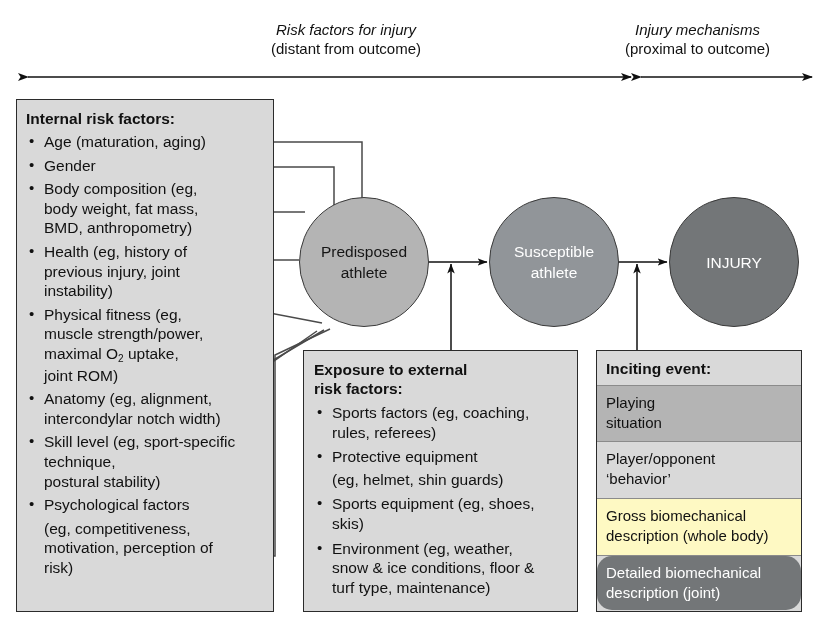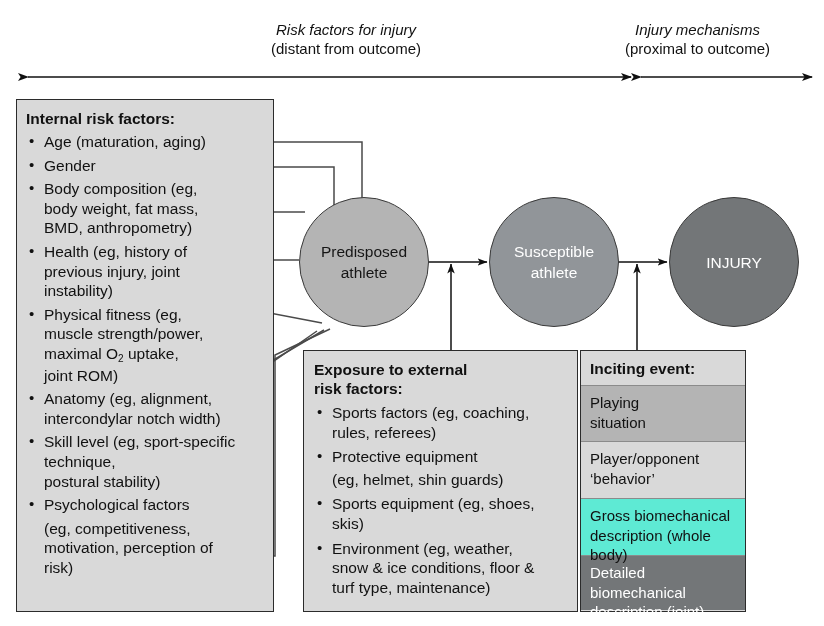--- a/index.html
+++ b/index.html
@@ -93,21 +93,21 @@
   
   #panel-exposure {
     left: 303px; top: 350px; width: 275px; height: 262px;
     padding: 9px 10px 0 10px;
   }
   #panel-exposure .panel-title { line-height: 19px; }
   #panel-exposure .blist li { margin-top: 5px; }
 
   
   #panel-inciting {
-    left: 580px; top: 350px; width: 166px; height: 262px;
+    left: 596px; top: 350px; width: 206px; height: 262px;
     border: 1.4px solid #2b2b2b;
     background: #d9d9d9;
     padding: 0;
   }
   .incite-row {
     box-sizing: border-box;
     padding: 7px 9px 7px 9px;
     font-size: 15px;
     line-height: 19.5px;
     color: #111;
@@ -285,25 +285,25 @@
       <span class="panel-title">Inciting event:</span>
     </div>
     <div class="incite-row" style="background:#b4b4b4;height:56px;">
       <span class="ln">Playing</span>
       <span class="ln">situation</span>
     </div>
     <div class="incite-row" style="background:#d9d9d9;height:57px;">
       <span class="ln">Player/opponent</span>
       <span class="ln">‘behavior’</span>
     </div>
-    <div class="incite-row" style="background:#5eead4;height:57px;">
+    <div class="incite-row" style="background:#fef9c3;height:57px;">
       <span class="ln">Gross biomechanical</span>
       <span class="ln">description (whole body)</span>
     </div>
-    <div class="incite-row" style="background:#737678;color:#ffffff;height:54px;">
+    <div class="incite-row" style="background:#737678;color:#ffffff;height:54px;border-radius:15px;">
       <span class="ln">Detailed biomechanical</span>
       <span class="ln">description (joint)</span>
     </div>
   </div>
 
   <div class="circle" id="circle-predisposed">
     <div>
       <span>Predisposed</span>
       <span>athlete</span>
     </div>

